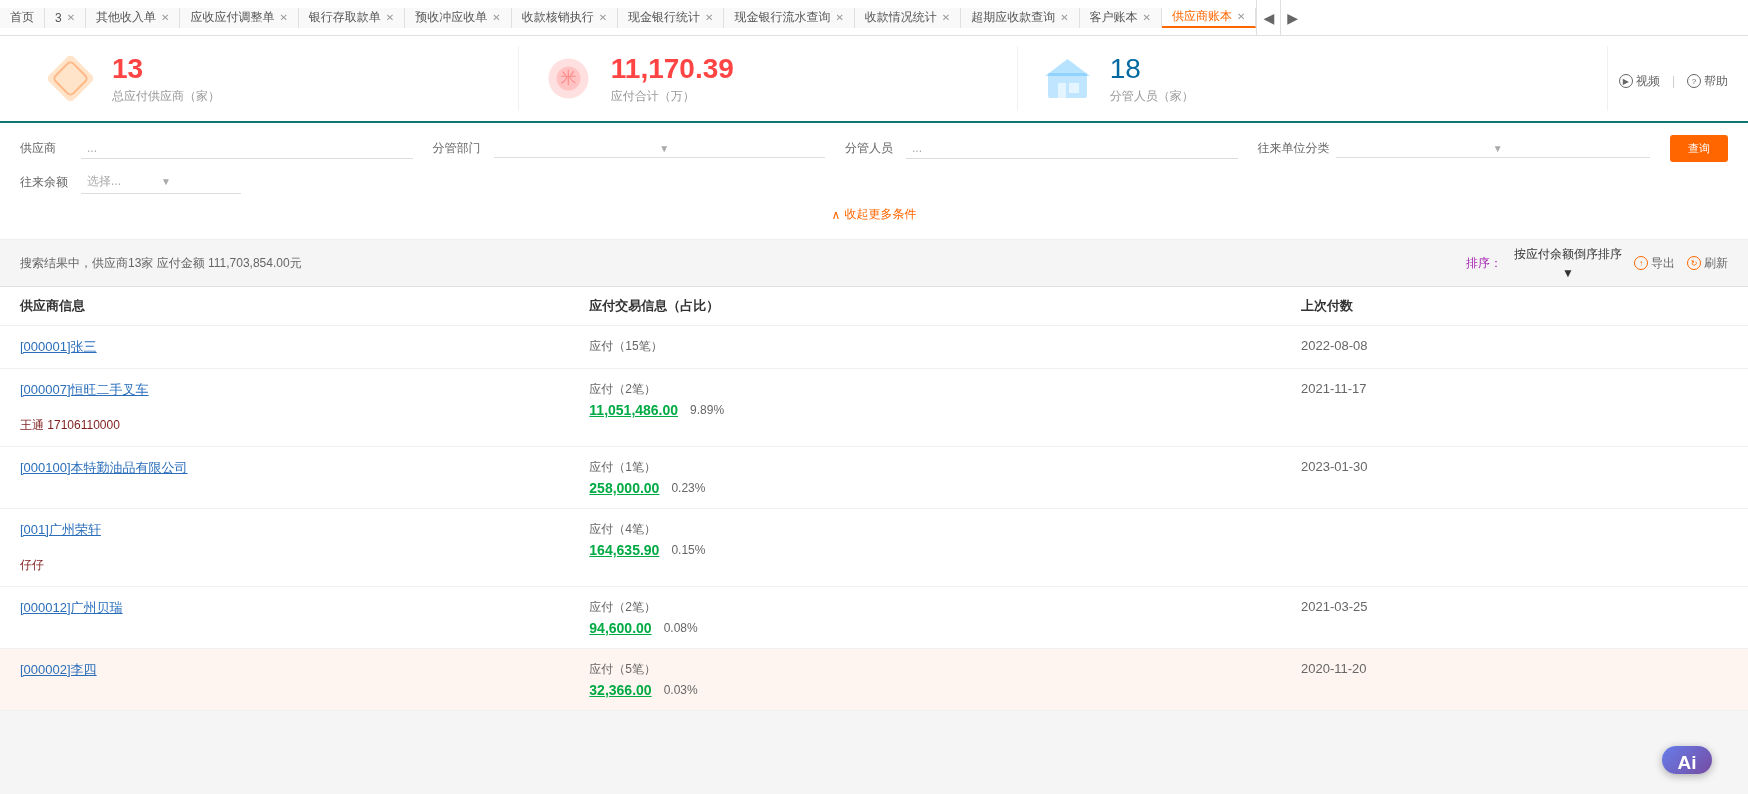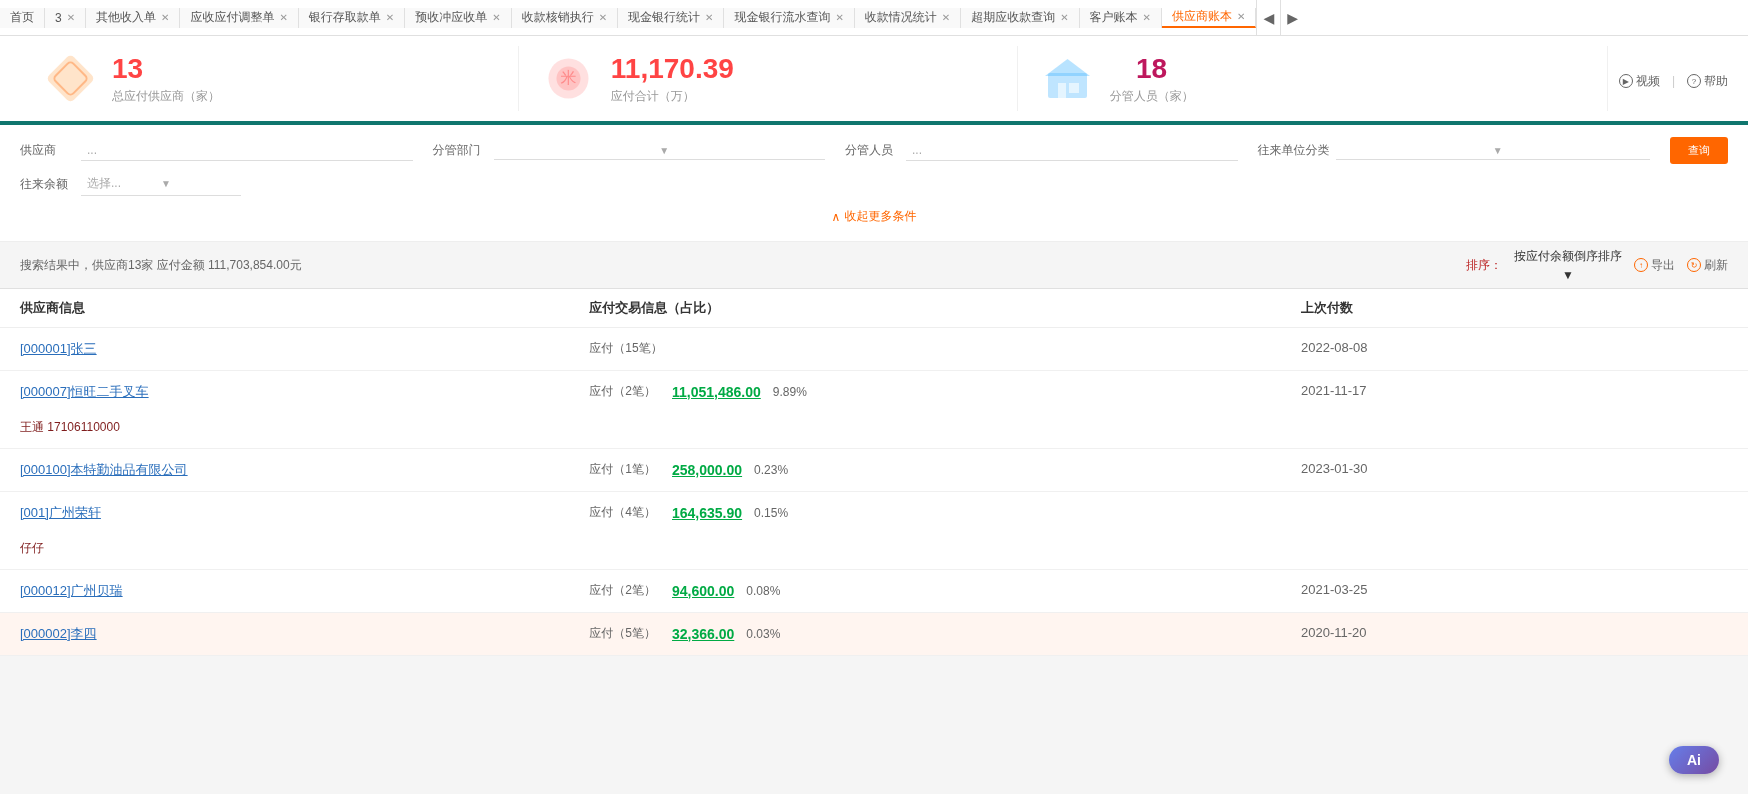--- a/index.html
+++ b/index.html
@@ -46,21 +46,21 @@
       font-size: 14px;
       border-left: 1px solid #e0e0e0;
       height: 36px;
     }
 
     
     .summary-bar {
       display: flex;
       background: #fff;
       padding: 10px 20px;
-      border-bottom: 4px solid #0f766e;
+      border-bottom: 2px solid #0f766e;
       align-items: center;
       gap: 0;
     }
     .summary-item {
       display: flex;
       align-items: center;
       flex: 1;
       border-right: 1px solid #f0f0f0;
       padding: 5px 20px;
     }
@@ -174,21 +174,21 @@
       font-size: 12px;
       color: #666;
       gap: 48px;
     }
     .result-bar .result-info span { margin-right: 20px; }
     .result-bar .result-actions {
       display: flex;
       align-items: center;
       gap: 12px;
     }
-    .result-actions .sort-label { color: #b91c1c; }
+    .result-actions .sort-label { color: #a21caf; }
     .result-actions .sort-select {
       color: #333;
       cursor: pointer;
       display: flex;
       align-items: center;
       gap: 3px;
       flex-direction: column;
     }
     .action-btn {
       display: flex;
@@ -240,41 +240,41 @@
       color: #2a6ebb;
       text-decoration: underline;
       cursor: pointer;
       font-size: 13px;
     }
     .supplier-sub {
       color: #7f1d1d;
       font-size: 12px;
       margin-top: 18px;
     }
-    .transaction-info { display: flex; flex-direction: row; gap: 16px; }
+    .transaction-info { display: flex; flex-direction: column; gap: 4px; }
     .transaction-label { color: #666; font-size: 12px; }
     .transaction-amount { color: #00aa44; font-size: 14px; font-weight: bold; text-decoration: underline; cursor: pointer; }
     .transaction-percent { color: #666; font-size: 12px; margin-left: 12px; }
     .transaction-row { display: flex; align-items: center; }
     .last-payment { color: #666; font-size: 13px; }
 
     
     .ai-badge {
       position: fixed;
-      right: 29px;
+      right: 36px;
       bottom: 20px;
       background: linear-gradient(135deg, #667eea, #764ba2);
       color: white;
       width: 50px;
       height: 28px;
       border-radius: 14px;
       display: flex;
-      align-items: center;
+      align-items: flex-end;
       justify-content: center;
-      font-size: 14px;
+      font-size: 19px;
       font-weight: bold;
       cursor: pointer;
       box-shadow: 0 2px 8px rgba(0,0,0,0.3);
     }
 
     .main-content {
       position: relative;
       overflow: hidden;
     }
   </style>
@@ -369,21 +369,21 @@
   <div class="summary-item" style="flex:1.2">
     <div class="summary-icon">
       <svg width="55" height="55" viewBox="0 0 55 55">
         <rect x="8" y="22" width="39" height="25" rx="2" fill="#80ccff" opacity="0.5"></rect>
         <polygon points="5,25 27.5,8 50,25" fill="#4db8ff" opacity="0.4"></polygon>
         <rect x="18" y="32" width="8" height="15" fill="#fff" opacity="0.6"></rect>
         <rect x="29" y="32" width="10" height="10" fill="#fff" opacity="0.6"></rect>
       </svg>
     </div>
     <div class="summary-text">
-      <div class="value" style="color:#be185d; font-weight:bold;text-align:center;">18</div>
+      <div class="value" style="color:#0369a1; font-weight:normal;">18</div>
       <div class="label">分管人员（家）</div>
     </div>
   </div>
   <div class="summary-right-links">
     <div style="display:flex; gap:12px; align-items:center;">
       <span style="cursor:pointer; color:#666; display:flex; align-items:center; gap:3px;">
         <span style="border:1px solid #666; border-radius:50%; width:14px; height:14px; display:inline-flex; align-items:center; justify-content:center; font-size:8px;">▶</span>
         <span>视频</span>
       </span>
       <span style="color:#ccc;">|</span>

